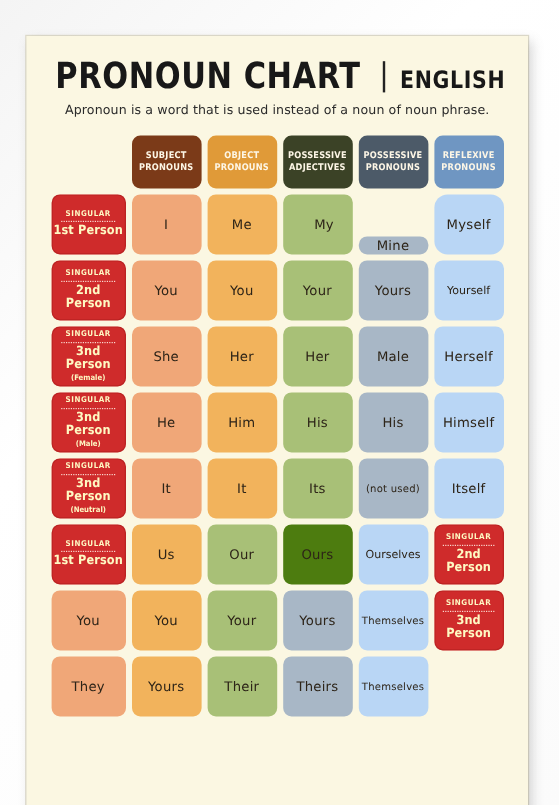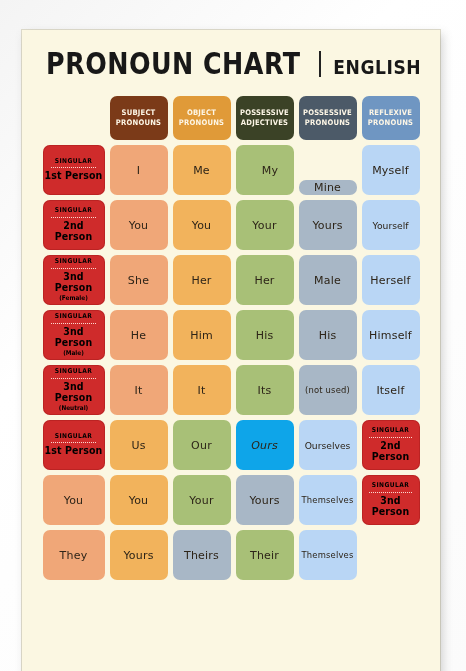--- a/index.html
+++ b/index.html
@@ -113,21 +113,21 @@
   }
   .hdr span { display: block; }
 
   
   .corner { background: transparent; }
 
   
   .rowlabel {
     background: #cf2b2b;
     border-radius: 7px;
-    color: #000000;
+    color: #fef9c3;
     padding: 4px 2px;
     line-height: 1.1;
     box-shadow: inset 0 0 0 1px rgba(150,20,20,0.35);
   }
   .rl-top {
     font-size: 6.6px;
     font-weight: 700;
     letter-spacing: 0.45px;
     text-transform: uppercase;
     font-family: "DejaVu Sans Condensed", "Liberation Sans Narrow", "Liberation Sans", sans-serif;
@@ -171,20 +171,21 @@
 
 <div id="stage">
   <div id="poster">
 
     <div class="title-block">
       <div class="title-line">
         <span class="title-main">PRONOUN CHART</span>
         <span class="title-divider"></span>
         <span class="title-sub">ENGLISH</span>
       </div>
+      <div class="subtitle">Apronoun is a word that is used instead of a noun of  noun phrase.</div>
     </div>
 
     <div class="grid">
         <div class="cell corner"></div>
         <div class="cell hdr" style="background: rgb(123, 58, 24);">
           <span>SUBJECT</span>
           <span>PRONOUNS</span>
         </div>
         <div class="cell hdr" style="background: rgb(224, 154, 56);">
           <span>OBJECT</span>
@@ -204,21 +205,21 @@
         </div>
         <div class="cell rowlabel" style="background: rgb(207, 43, 43);">
           <div class="rl-top">SINGULAR</div>
           <div class="rl-rule"></div>
           <div class="rl-main">1st Person</div>
         </div>
         <div class="cell data" style="background: rgb(240, 167, 120);">I</div>
         <div class="cell data" style="background: rgb(242, 179, 92);">Me</div>
         <div class="cell data" style="background: rgb(168, 192, 119); padding-left: 11px;">My</div>
         <div class="cell data" style="background: rgb(168, 183, 198); margin-top: 35px;">Mine</div>
-        <div class="cell data" style="background: rgb(185, 214, 245);">Myself</div>
+        <div class="cell data" style="background: rgb(185, 214, 245); border-radius: 11px;">Myself</div>
         <div class="cell rowlabel" style="background: rgb(207, 43, 43);">
           <div class="rl-top">SINGULAR</div>
           <div class="rl-rule"></div>
           <div class="rl-main">2nd Person</div>
         </div>
         <div class="cell data" style="background: rgb(240, 167, 120);">You</div>
         <div class="cell data" style="background: rgb(242, 179, 92);">You</div>
         <div class="cell data" style="background: rgb(168, 192, 119);">Your</div>
         <div class="cell data" style="background: rgb(168, 183, 198);">Yours</div>
         <div class="cell data tight" style="background: rgb(185, 214, 245);">Yourself</div>
@@ -255,38 +256,38 @@
         <div class="cell data" style="background: rgb(168, 192, 119);">Its</div>
         <div class="cell data small" style="background: rgb(168, 183, 198);">(not used)</div>
         <div class="cell data" style="background: rgb(185, 214, 245);">Itself</div>
         <div class="cell rowlabel" style="background: rgb(207, 43, 43);">
           <div class="rl-top">SINGULAR</div>
           <div class="rl-rule"></div>
           <div class="rl-main">1st Person</div>
         </div>
         <div class="cell data" style="background: rgb(242, 179, 92);">Us</div>
         <div class="cell data" style="background: rgb(168, 192, 119);">Our</div>
-        <div class="cell data" style="background: #0ea5e9; font-style: italic;">Ours</div>
+        <div class="cell data" style="background: #4d7c0f;">Ours</div>
         <div class="cell data tight" style="background: rgb(185, 214, 245);">Ourselves</div>
         <div class="cell rowlabel" style="background: rgb(207, 43, 43);">
           <div class="rl-top">SINGULAR</div>
           <div class="rl-rule"></div>
           <div class="rl-main">2nd Person</div>
         </div>
         <div class="cell data" style="background: rgb(240, 167, 120);">You</div>
         <div class="cell data" style="background: rgb(242, 179, 92);">You</div>
         <div class="cell data" style="background: rgb(168, 192, 119);">Your</div>
         <div class="cell data" style="background: rgb(168, 183, 198);">Yours</div>
         <div class="cell data small" style="background: rgb(185, 214, 245);">Themselves</div>
         <div class="cell rowlabel" style="background: rgb(207, 43, 43);">
           <div class="rl-top">SINGULAR</div>
           <div class="rl-rule"></div>
           <div class="rl-main">3nd Person</div>
         </div>
         <div class="cell data" style="background: rgb(240, 167, 120);">They</div>
         <div class="cell data" style="background: rgb(242, 179, 92);">Yours</div>
+        <div class="cell data" style="background: rgb(168, 192, 119);">Their</div>
         <div class="cell data" style="background: rgb(168, 183, 198);">Theirs</div>
-        <div class="cell data" style="background: rgb(168, 192, 119);">Their</div>
         <div class="cell data small" style="background: rgb(185, 214, 245);">Themselves</div>
       </div>
 
   </div>
 </div>
 
 </body></html>

